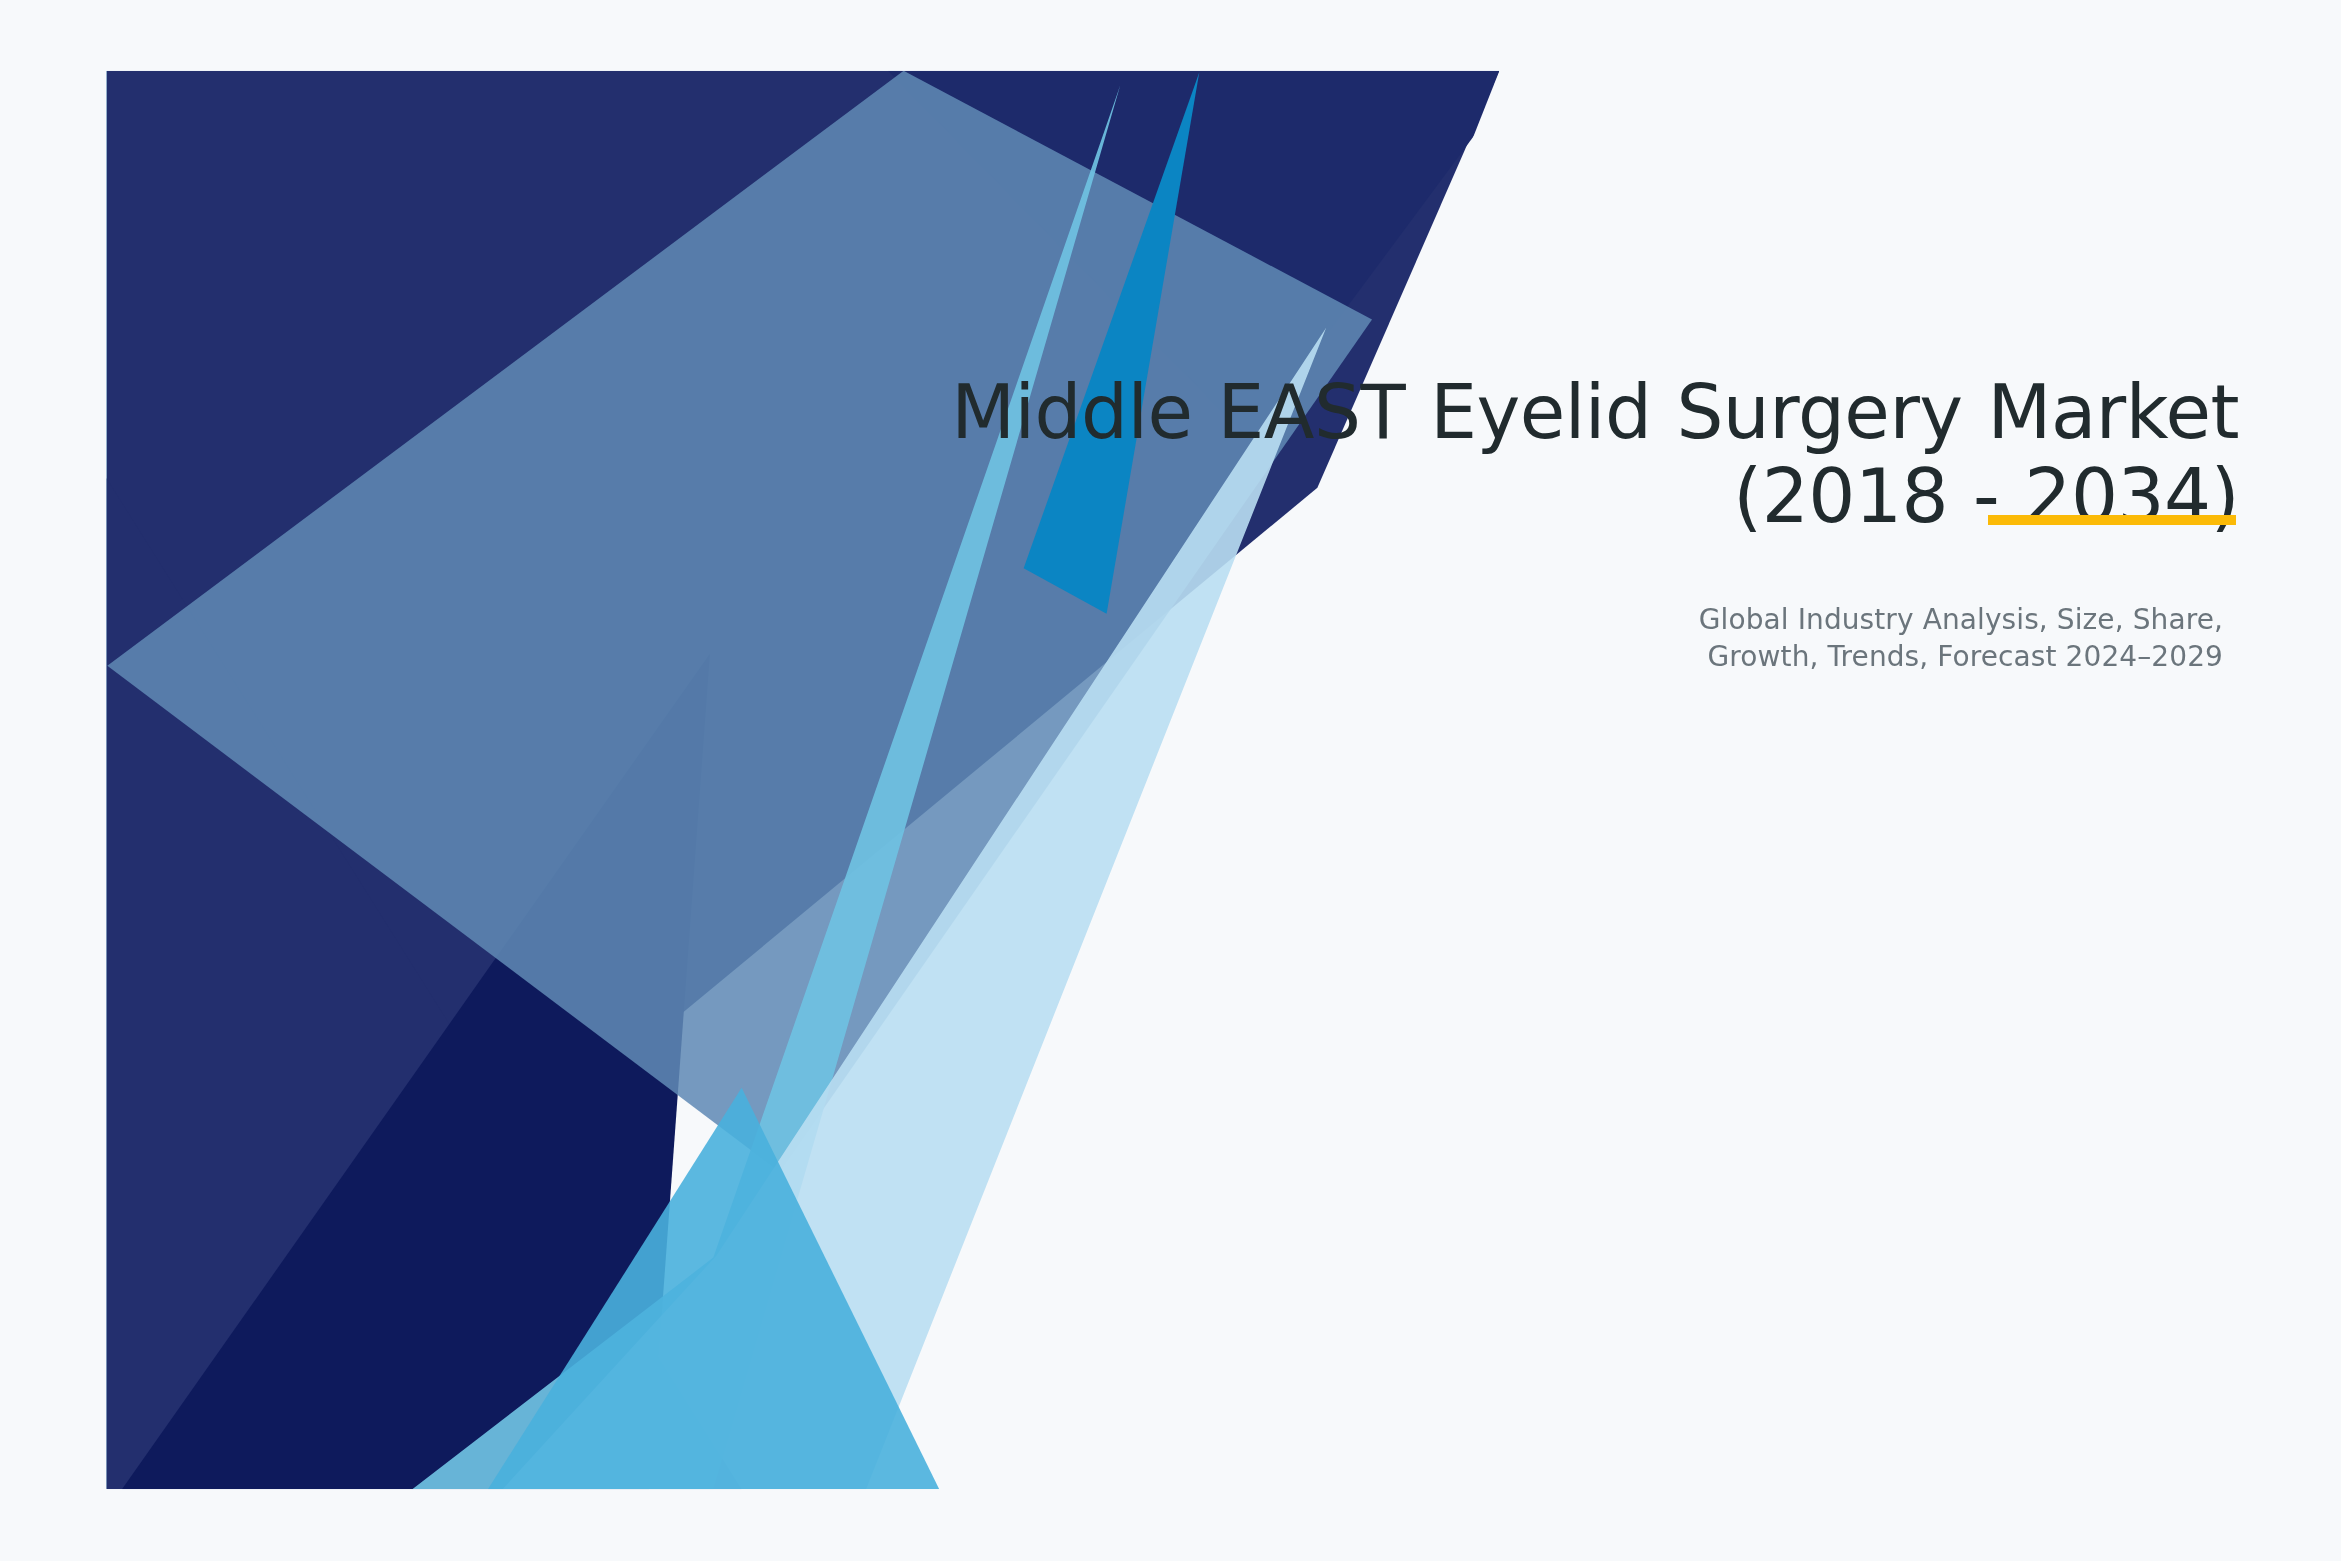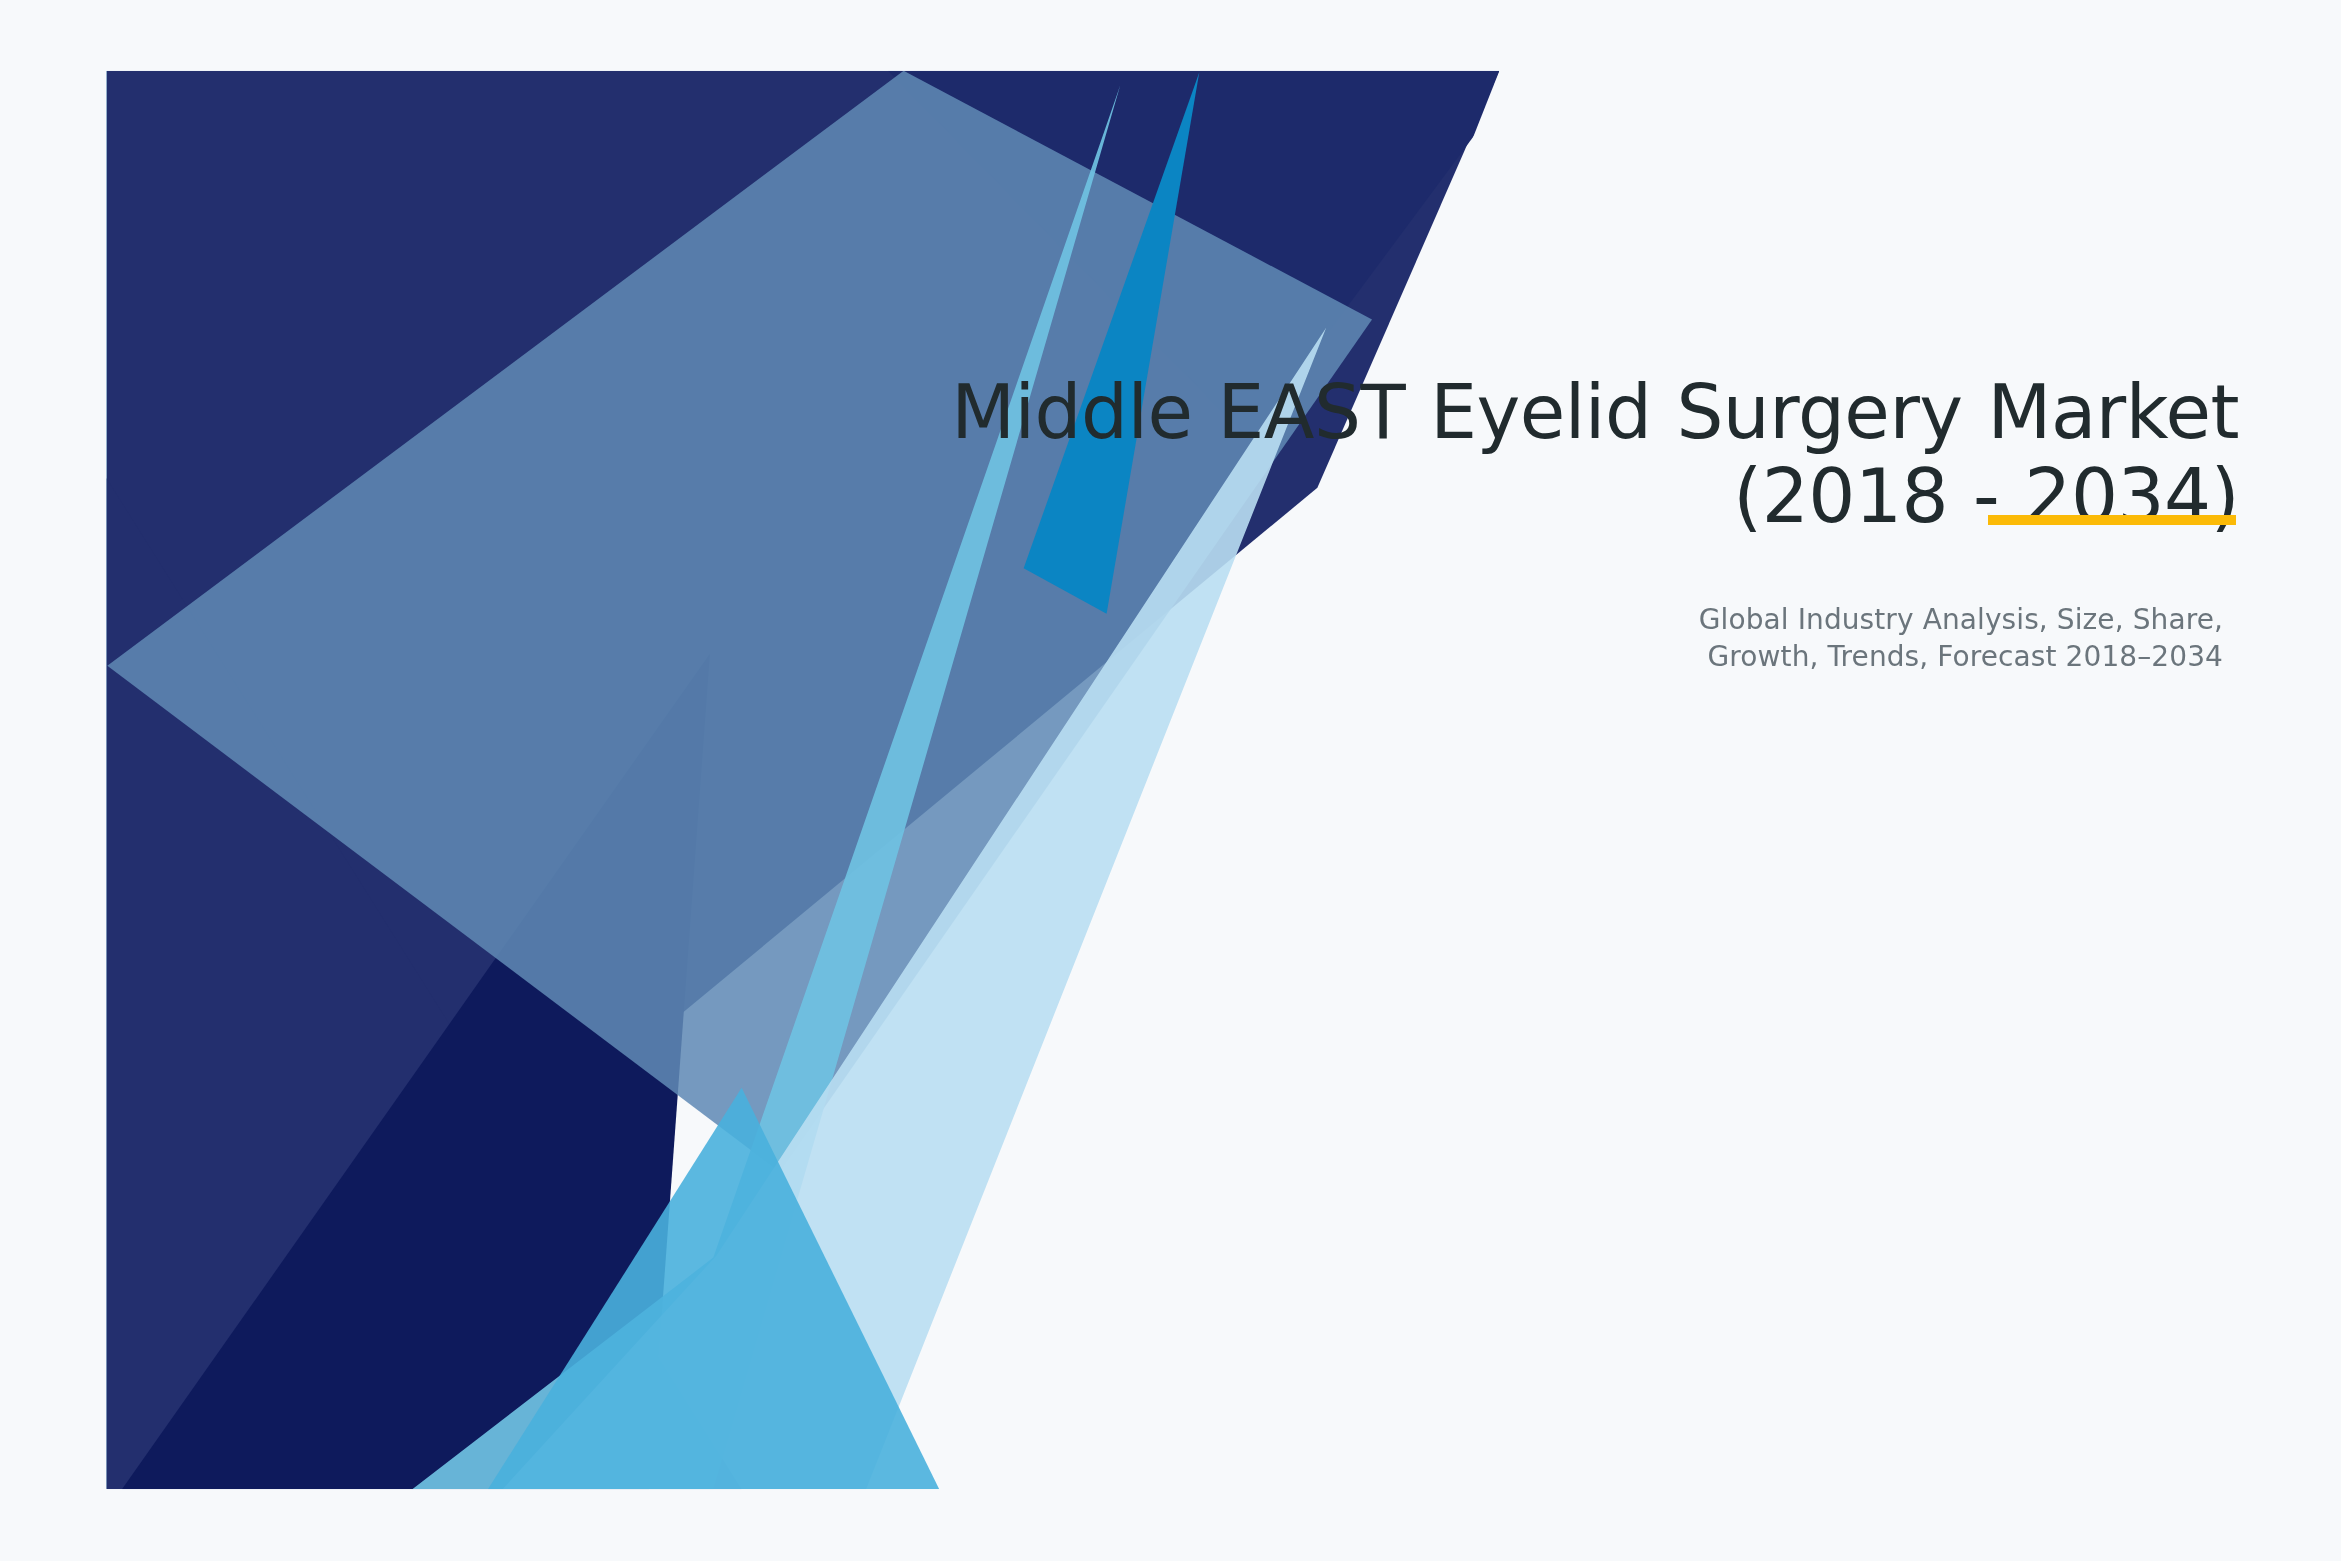--- a/index.html
+++ b/index.html
@@ -100,18 +100,18 @@
     </g>
   </svg>
 
   <div id="text-block">
 
     <div id="title-wrap">
       <h1 id="cover-title"><span>Middle EAST Eyelid Surgery Market</span><br><span>(2018 - 2034)</span></h1>
       <div id="title-underline"></div>
     </div>
 
-    <p id="cover-subtitle"><span>Global Industry Analysis, Size, Share,</span><br><span>Growth, Trends, Forecast 2018–2034</span></p>
+    <p id="cover-subtitle"><span>Global Industry Analysis, Size, Share,</span><br><span>Growth, Trends, Forecast 2024–2029</span></p>
 
   </div>
 
 </div>
 
 
 </body></html>

